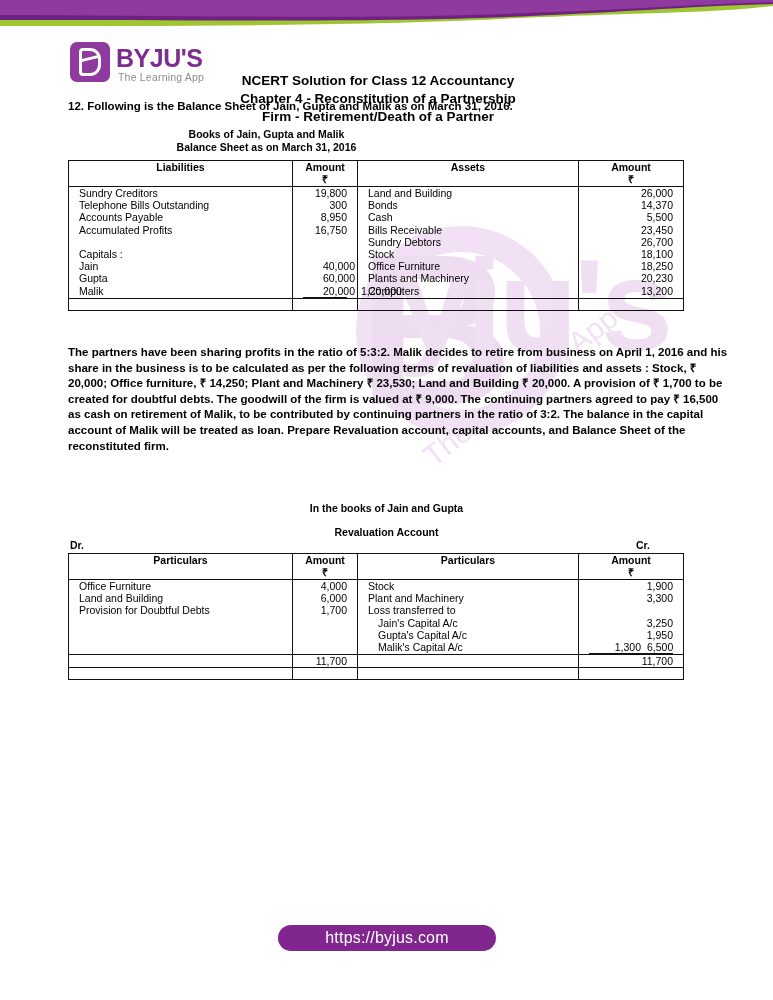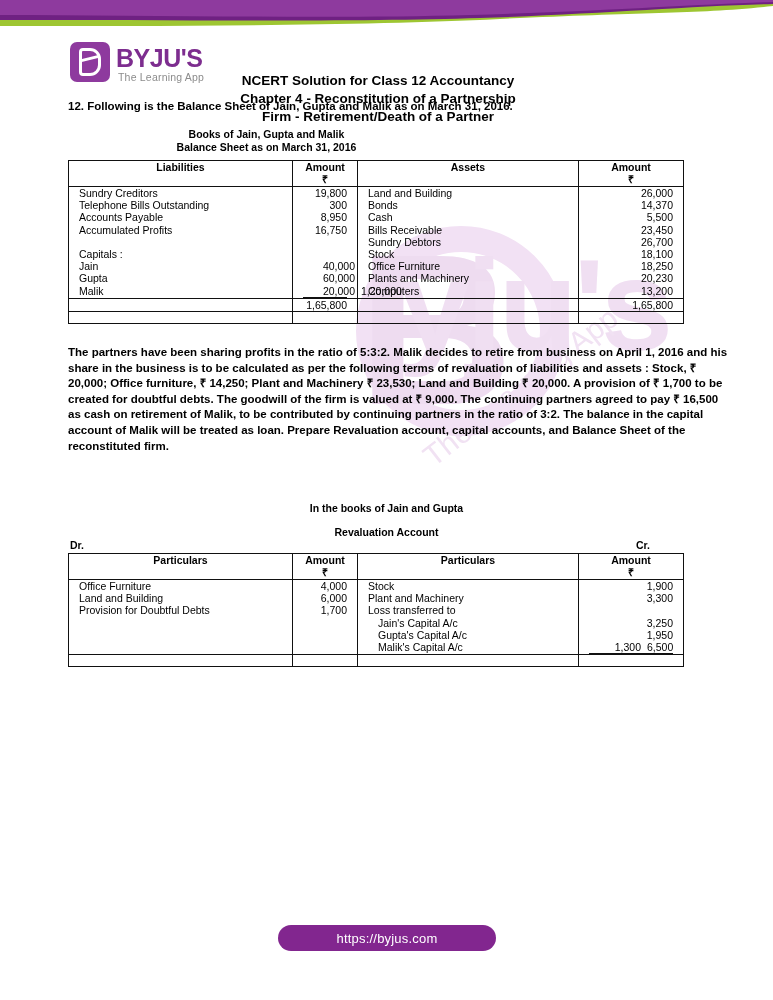--- a/index.html
+++ b/index.html
@@ -146,21 +146,21 @@
   #dr-label { left: 70px; top: 539px; }
   #cr-label { left: 636px; top: 539px; }
 
   #revaluation { left: 68px; top: 553px; width: 615px; }
 
   
   .url-pill {
     position: absolute; left: 278px; top: 925px;
     width: 218px; height: 26px;
     background: #82268f; border-radius: 14px;
-    color: #fff; font-size: 13px;
+    color: #fff; font-size: 16px;
     display: flex; align-items: center; justify-content: center;
     letter-spacing: 0.2px;
   }
 </style>
 </head>
 <body>
 
 <div class="banner">
   <svg width="773" height="36" viewBox="0 0 773 36" xmlns="http://www.w3.org/2000/svg">
     <path d="M0,0 L773,0 L773,6 C700,14 640,12 500,19 C360,26 160,26 0,26 Z" fill="#9ec632"></path>
@@ -254,26 +254,20 @@
           <div>14,370</div>
           <div>5,500</div>
           <div>23,450</div>
           <div>26,700</div>
           <div>18,100</div>
           <div>18,250</div>
           <div>20,230</div>
           <div>13,200</div>
         </td>
     </tr>
-    <tr class="tot-row">
-      <td>&nbsp;</td>
-      <td class="num">1,65,800</td>
-      <td>&nbsp;</td>
-      <td class="num">1,65,800</td>
-    </tr>
     <tr class="rowline">
       <td></td>
       <td></td>
       <td></td>
       <td></td>
     </tr>
   </tbody>
 </table>
 
 <div class="para" id="para1">The partners have been sharing profits in the ratio of 5:3:2. Malik decides to retire from business on April 1, 2016 and his share in the business is to be calculated as per the following terms of revaluation of liabilities and assets : Stock, ₹ 20,000; Office furniture, ₹ 14,250; Plant and Machinery ₹ 23,530; Land and Building ₹ 20,000. A provision of ₹ 1,700 to be created for doubtful debts. The goodwill of the firm is valued at ₹ 9,000. The continuing partners agreed to pay ₹ 16,500 as cash on retirement of Malik, to be contributed by continuing partners in the ratio of 3:2. The balance in the capital account of Malik will be treated as loan. Prepare Revaluation account, capital accounts, and Balance Sheet of the reconstituted firm.</div>
@@ -332,20 +326,26 @@
         </td>
       <td class="cellstack num" id="rv-cr-amts">
           <div><span>1,900</span></div>
           <div><span>3,300</span></div>
           <div>&nbsp;</div>
           <div><span class="subnum">3,250</span></div>
           <div><span class="subnum">1,950</span></div>
           <div style="border-bottom: 1px solid rgb(17, 17, 17);"><span class="subnum">1,300</span><span style="margin-left: 6px;">6,500</span></div>
         </td>
     </tr>
+    <tr class="tot-row">
+      <td>&nbsp;</td>
+      <td class="num">11,700</td>
+      <td>&nbsp;</td>
+      <td class="num">11,700</td>
+    </tr>
     <tr class="rowline">
       <td></td>
       <td></td>
       <td></td>
       <td></td>
     </tr>
   </tbody>
 </table>
 
 <div class="url-pill">

